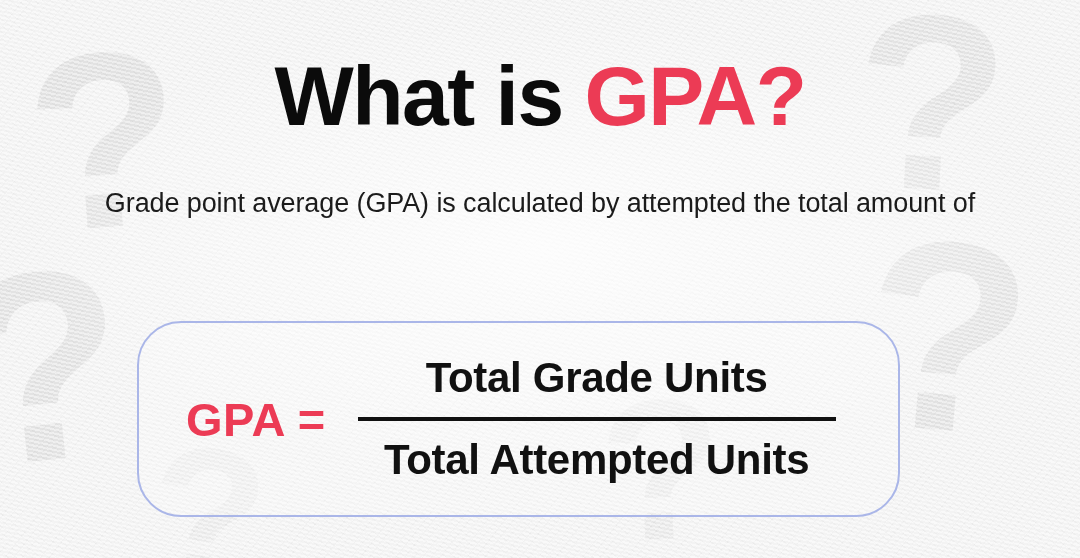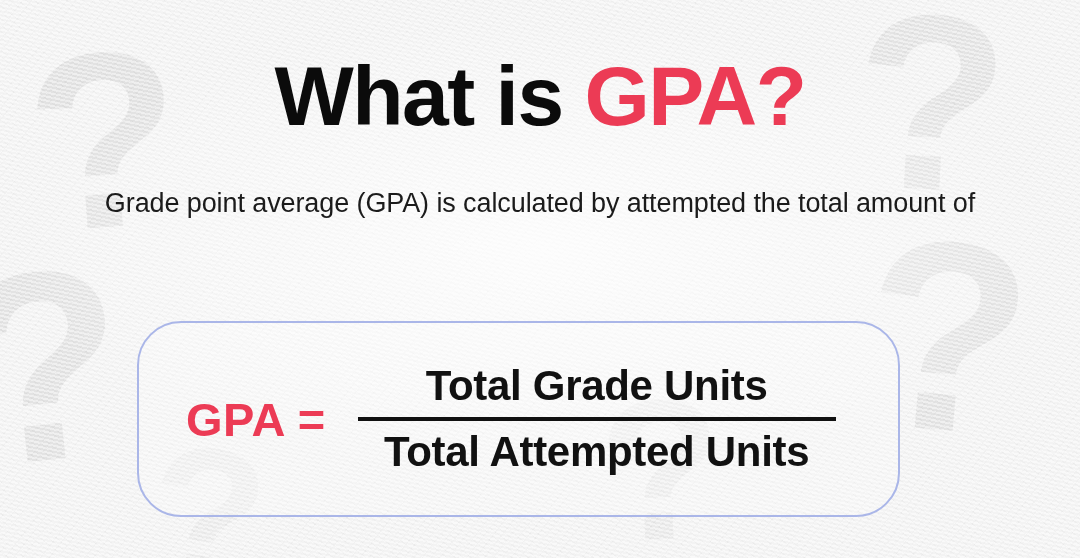--- a/index.html
+++ b/index.html
@@ -127,22 +127,22 @@
     margin-left: 4px;
   }
   #numerator, #denominator {
     font-size: 42px;
     font-weight: 700;
     color: #111111;
     letter-spacing: -0.3px;
     white-space: nowrap;
     line-height: 1.18;
   }
-  #numerator { padding-bottom: 6px; }
-  #denominator { padding-top: 6px; }
+  #numerator { padding-bottom: 14px; }
+  #denominator { padding-top: 14px; }
   #fraction-bar {
     width: 478px;
     height: 4px;
     background: #111111;
   }
 </style>
 </head>
 <body>
 
 <div id="stage">

